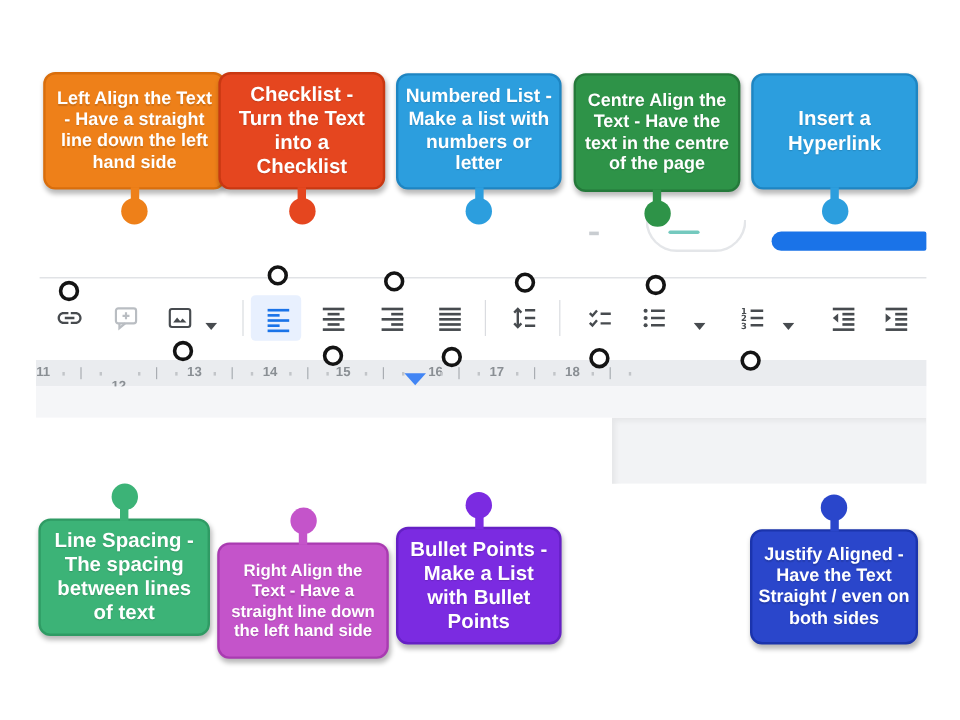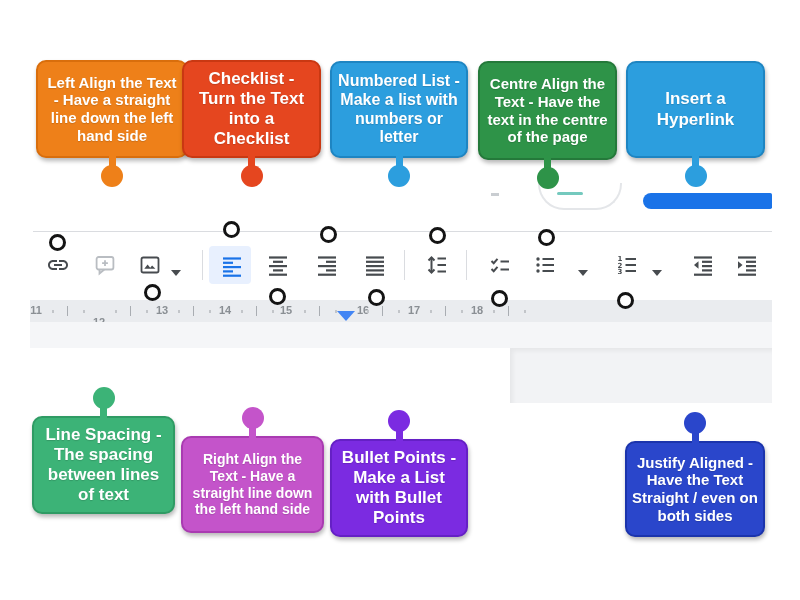--- a/index.html
+++ b/index.html
@@ -271,25 +271,25 @@
   </div>
   <div class="card tcard" style="left: 478px; top: 61px; width: 139px; height: 99px; font-size: 15px; --c: #2E9348; --b: #24793A;">
     <span>Centre Align the Text - Have the text in the centre of the page</span>
     <span class="pin"></span>
   </div>
   <div class="card tcard" style="left: 626px; top: 61px; width: 139px; height: 97px; font-size: 17px; --c: #2C9EDE; --b: #1E85C2;">
     <span>Insert a Hyperlink</span>
     <span class="pin"></span>
   </div>
 
-  <div class="card bcard" style="left: 32px; top: 416px; width: 143px; height: 98px; font-size: 17px; --c: #3CB377; --b: #2F9B64;">
+  <div class="card bcard" style="left: 32px; top: 432px; width: 143px; height: 98px; font-size: 17px; --c: #3CB377; --b: #2F9B64;">
     <span>Line Spacing - The spacing between lines of text</span>
     <span class="pin"></span>
   </div>
-  <div class="card bcard" style="left: 181px; top: 436px; width: 143px; height: 97px; font-size: 14px; --c: #C454CA; --b: #A93BB1;">
+  <div class="card bcard" style="left: 181px; top: 452px; width: 143px; height: 97px; font-size: 14px; --c: #C454CA; --b: #A93BB1;">
     <span>Right Align the Text - Have a straight line down the left hand side</span>
     <span class="pin"></span>
   </div>
   <div class="card bcard" style="left: 330px; top: 439px; width: 138px; height: 98px; font-size: 17px; --c: #7B2BE1; --b: #6520C5;">
     <span>Bullet Points - Make a List with Bullet Points</span>
     <span class="pin"></span>
   </div>
   <div class="card bcard" style="left: 625px; top: 441px; width: 140px; height: 96px; font-size: 15px; --c: #2A46CB; --b: #1B34AC;">
     <span>Justify Aligned - Have the Text Straight / even on both sides</span>
     <span class="pin"></span>

